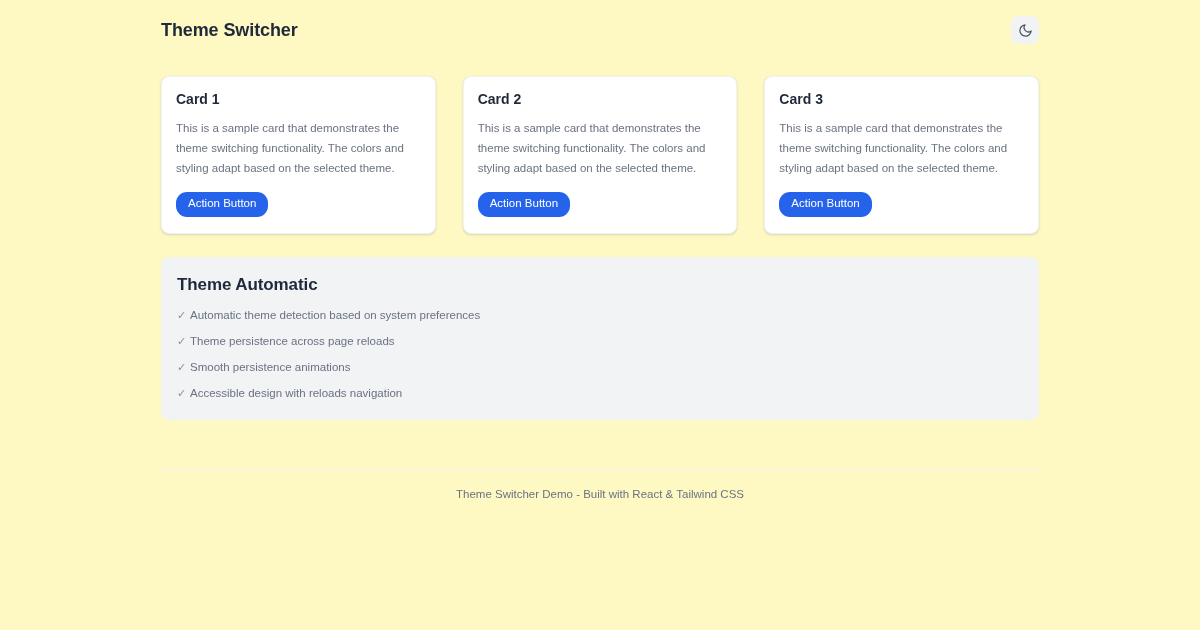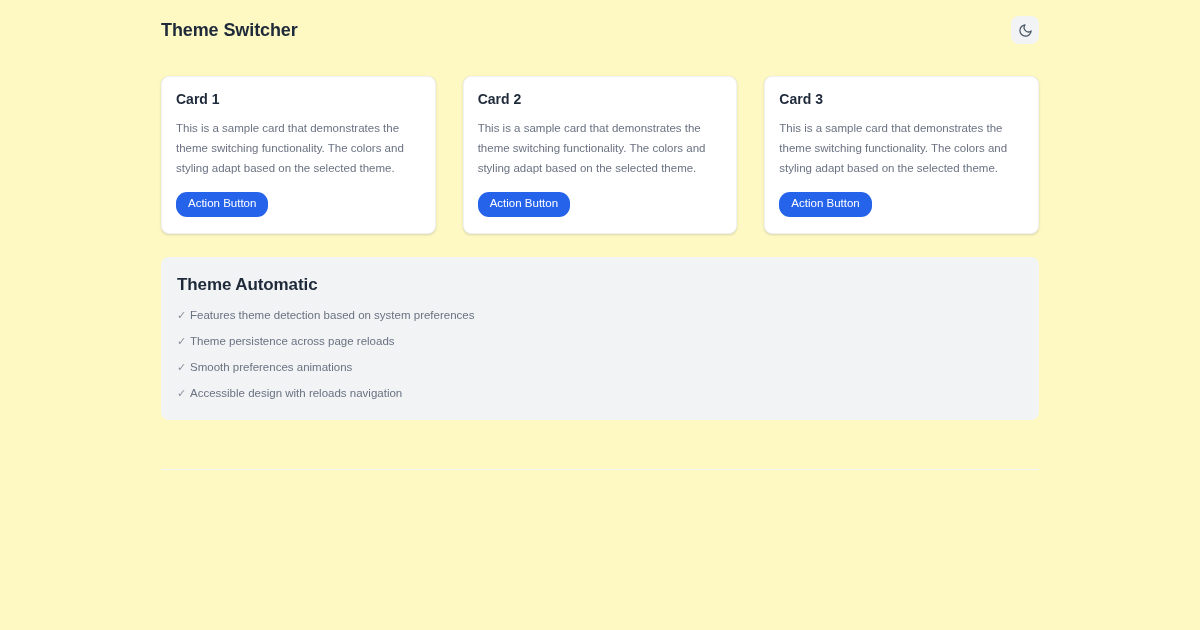--- a/index.html
+++ b/index.html
@@ -186,35 +186,36 @@
         <button class="action-button">Action Button</button>
       </div>
 
     </div>
 
     <div class="features-panel">
       <div class="features-title">Theme Automatic</div>
 
       <div class="feature-item">
         <span class="feature-check">✓</span>
-        <span>Features theme detection based on system preferences</span>
+        <span>Automatic theme detection based on system preferences</span>
       </div>
 
       <div class="feature-item">
         <span class="feature-check">✓</span>
         <span>Theme persistence across page reloads</span>
       </div>
 
       <div class="feature-item">
         <span class="feature-check">✓</span>
-        <span>Smooth preferences animations</span>
+        <span>Smooth persistence animations</span>
       </div>
 
       <div class="feature-item">
         <span class="feature-check">✓</span>
         <span>Accessible design with reloads navigation</span>
       </div>
     </div>
 
     <div class="footer-divider"></div>
+    <div class="footer">Theme Switcher Demo - Built with React &amp; Tailwind CSS</div>
 
   </div>
 </div>
 
 </body></html>

